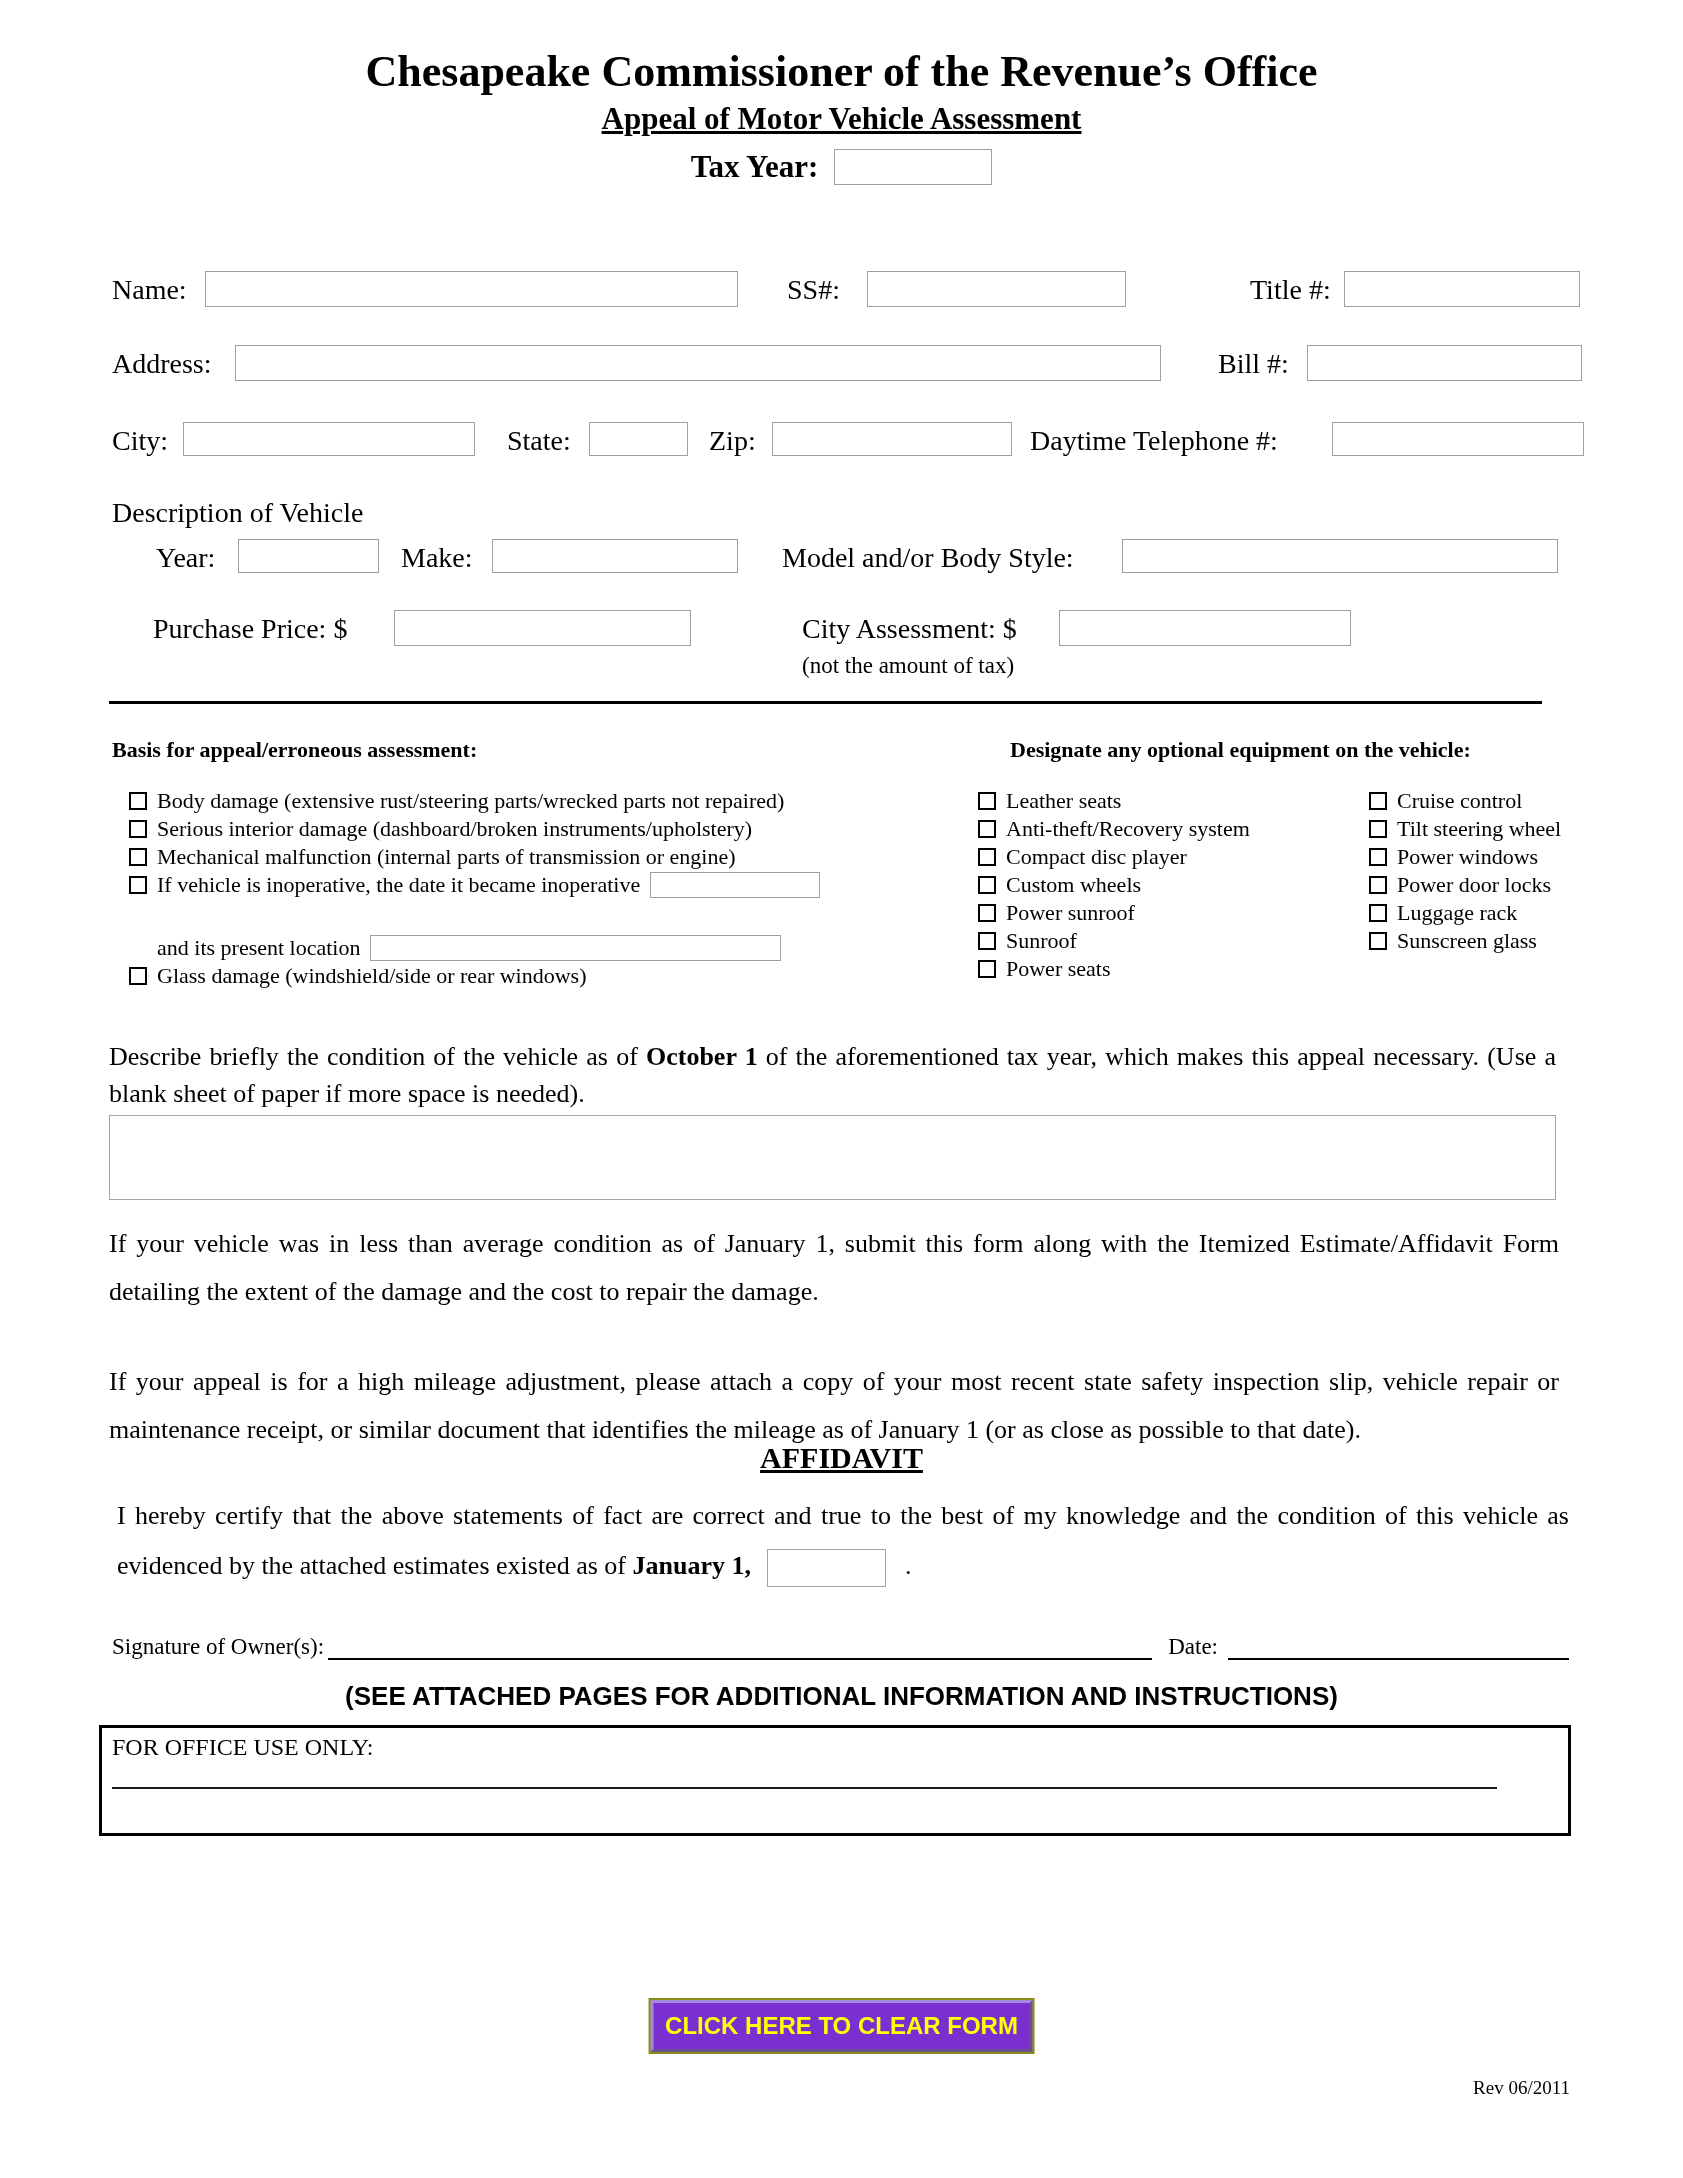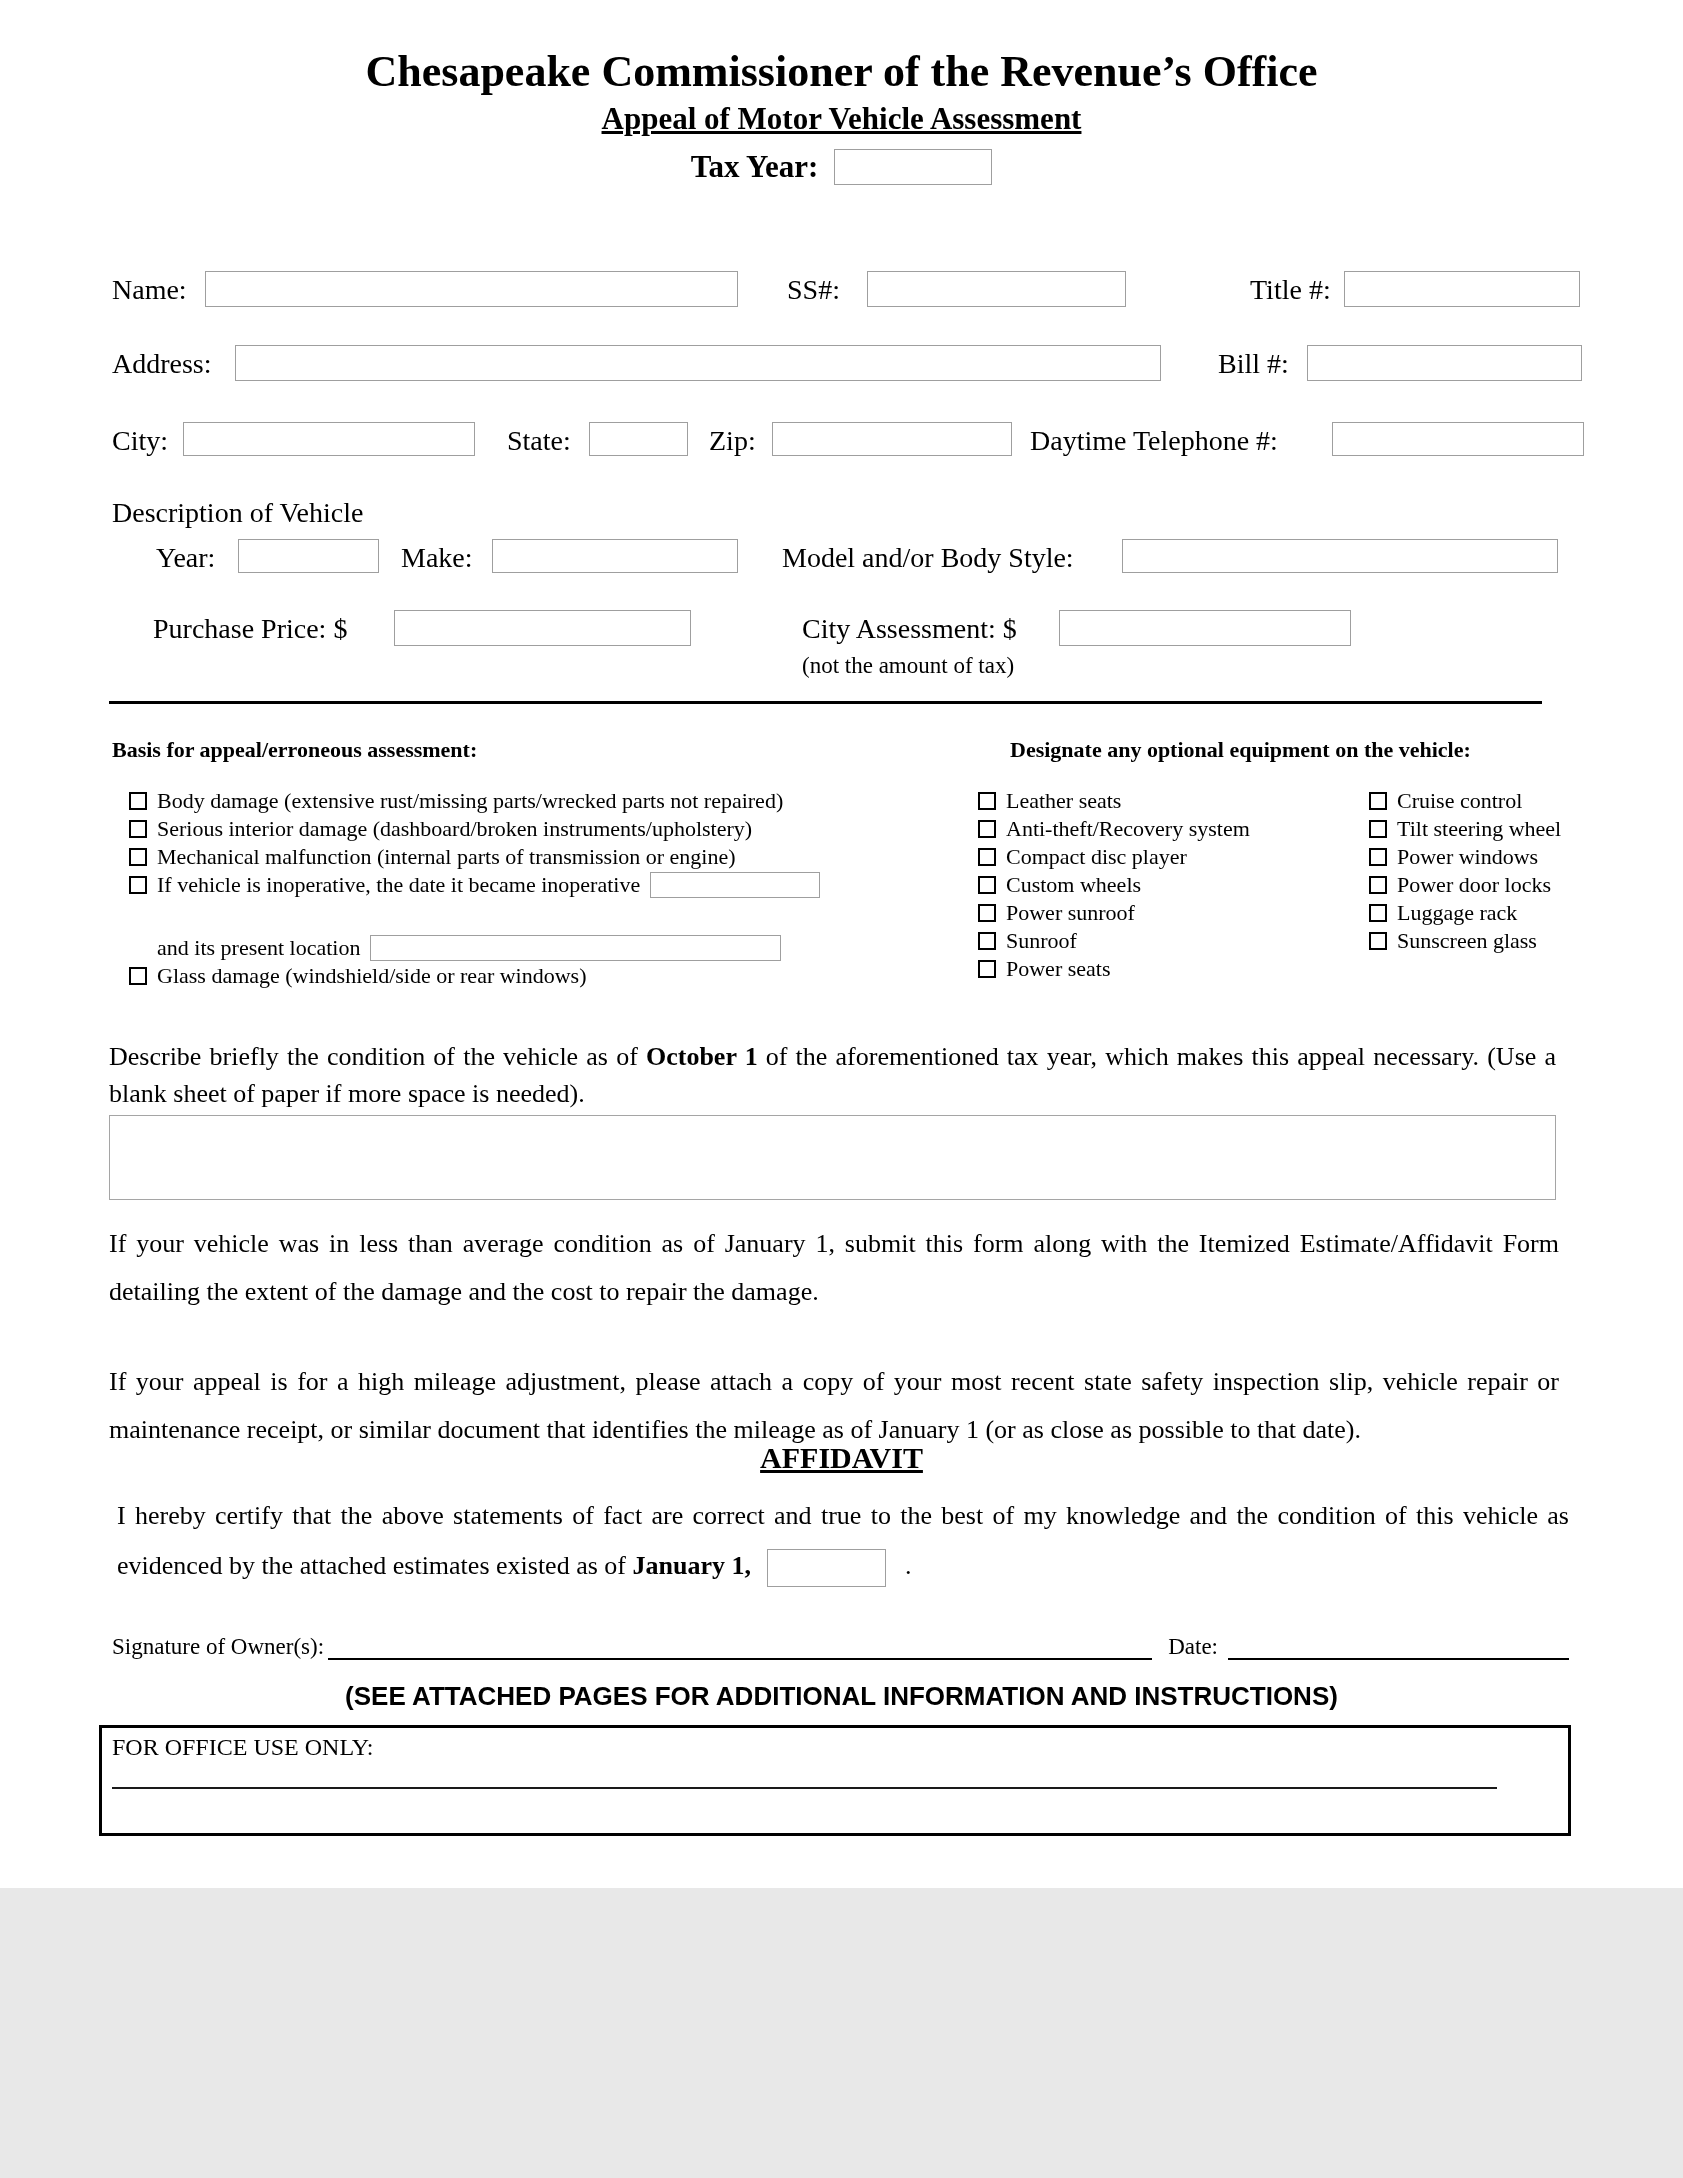--- a/index.html
+++ b/index.html
@@ -1,19 +1,19 @@
 <!DOCTYPE html>
 <html><head>
 <meta charset="utf-8">
 <style>
   * { box-sizing: border-box; margin: 0; padding: 0; }
   html, body { background: #e8e8e8; }
   .page {
     position: relative;
-    width: 1683px; height: 1888px;
+    width: 1683px; height: 2178px;
     margin: 0 auto;
     background: #ffffff;
     font-family: "Liberation Serif", serif;
     color: #000;
     overflow: hidden;
   }
   .abs { position: absolute; }
 
   
   .title { top: 46px; left: 0; width: 100%; text-align: center; font-size: 44px; font-weight: bold; }
@@ -176,21 +176,21 @@
   <div class="abs vnote">(not the amount of tax)</div>
 
   <div class="abs divider"></div>
 
   <div class="abs sec-head basis-head">Basis for appeal/erroneous assessment:</div>
   <div class="abs sec-head equip-head">Designate any optional equipment on the vehicle:</div>
 
   <div class="abs ck-list basis-list">
     <div class="ck-row">
       <input type="checkbox" class="ckbox" style="">
-      <span>Body damage (extensive rust/missing parts/wrecked parts not repaired)</span>
+      <span>Body damage (extensive rust/steering parts/wrecked parts not repaired)</span>
     </div>
     <div class="ck-row">
       <input type="checkbox" class="ckbox" style="">
       <span>Serious interior damage (dashboard/broken instruments/upholstery)</span>
     </div>
     <div class="ck-row">
       <input type="checkbox" class="ckbox" style="">
       <span>Mechanical malfunction (internal parts of transmission or engine)</span>
     </div>
     <div class="ck-row">

